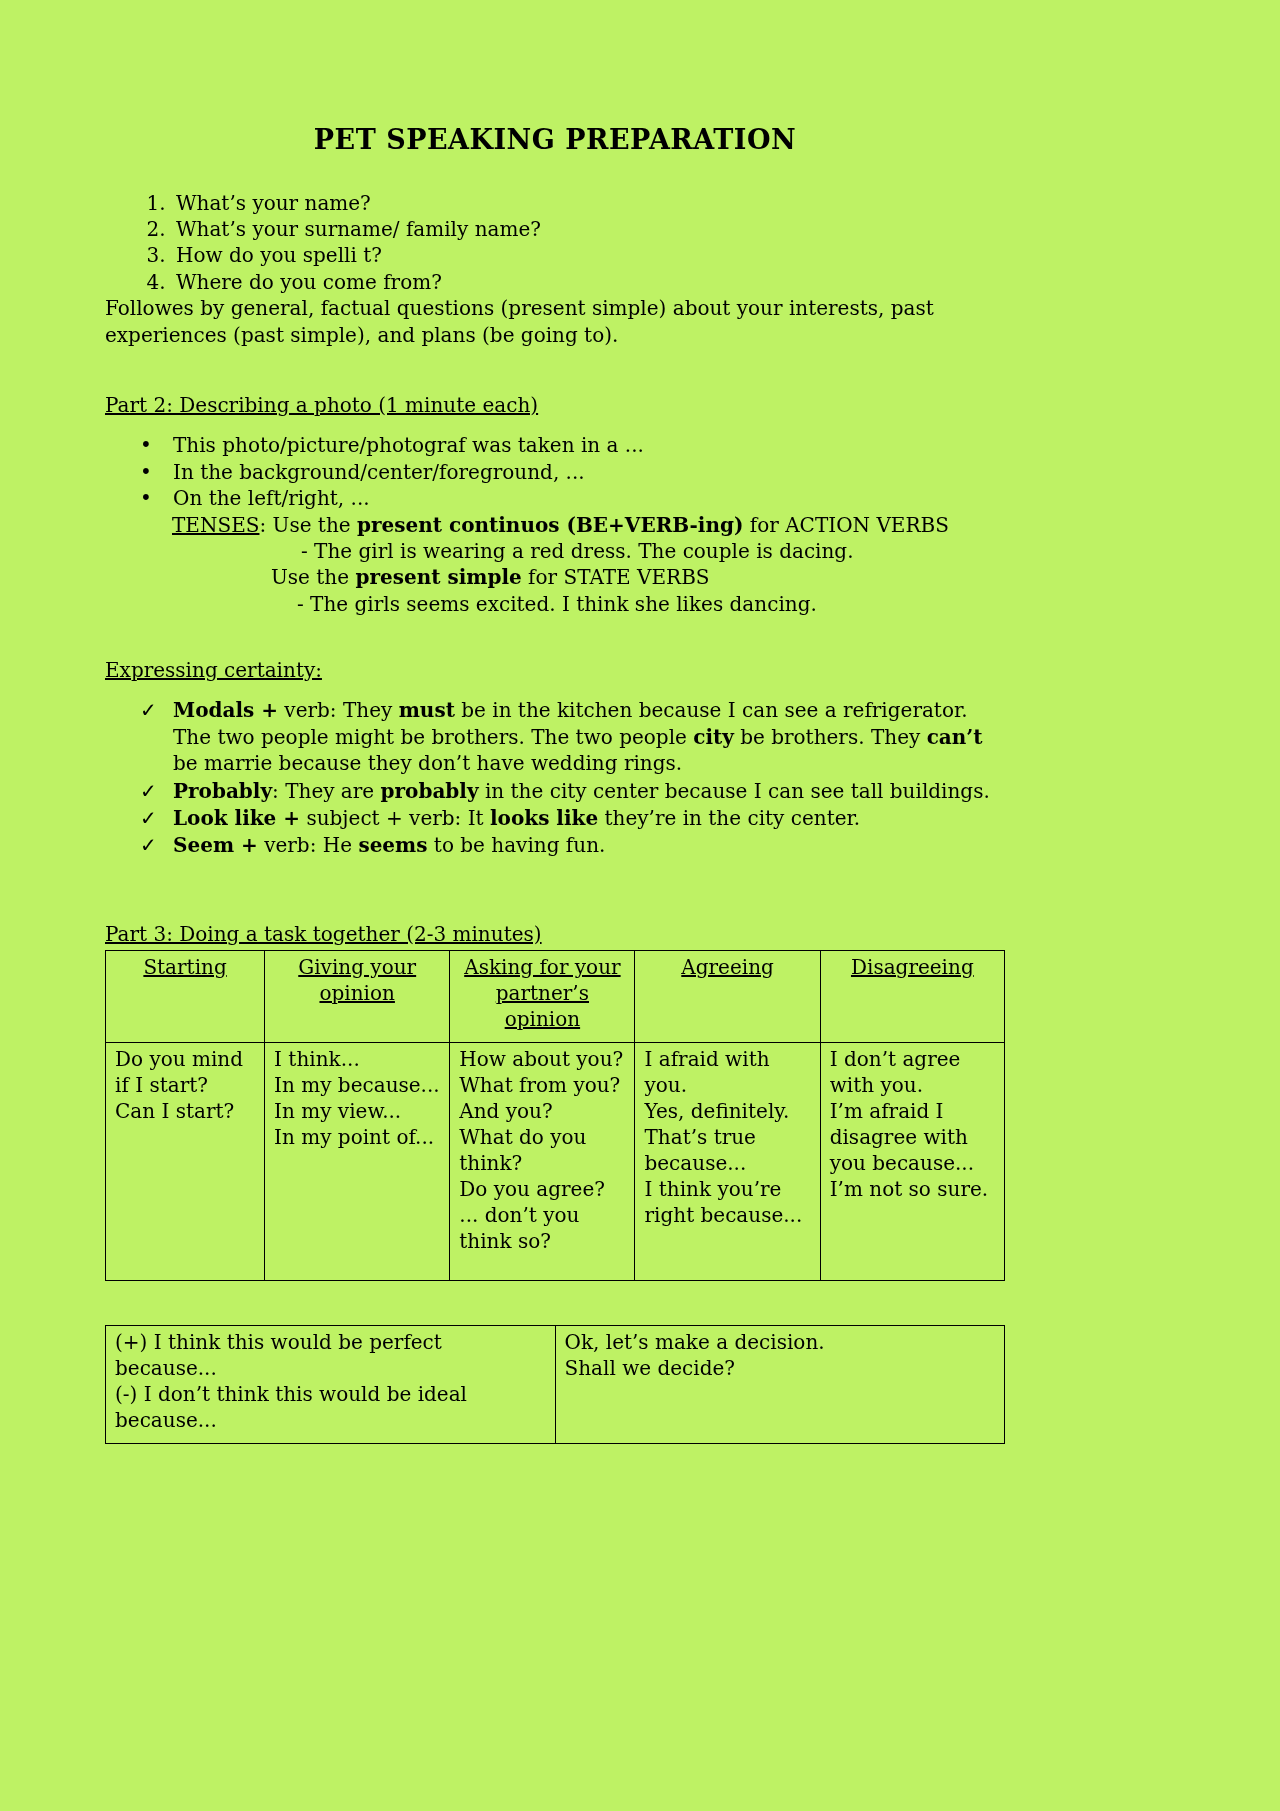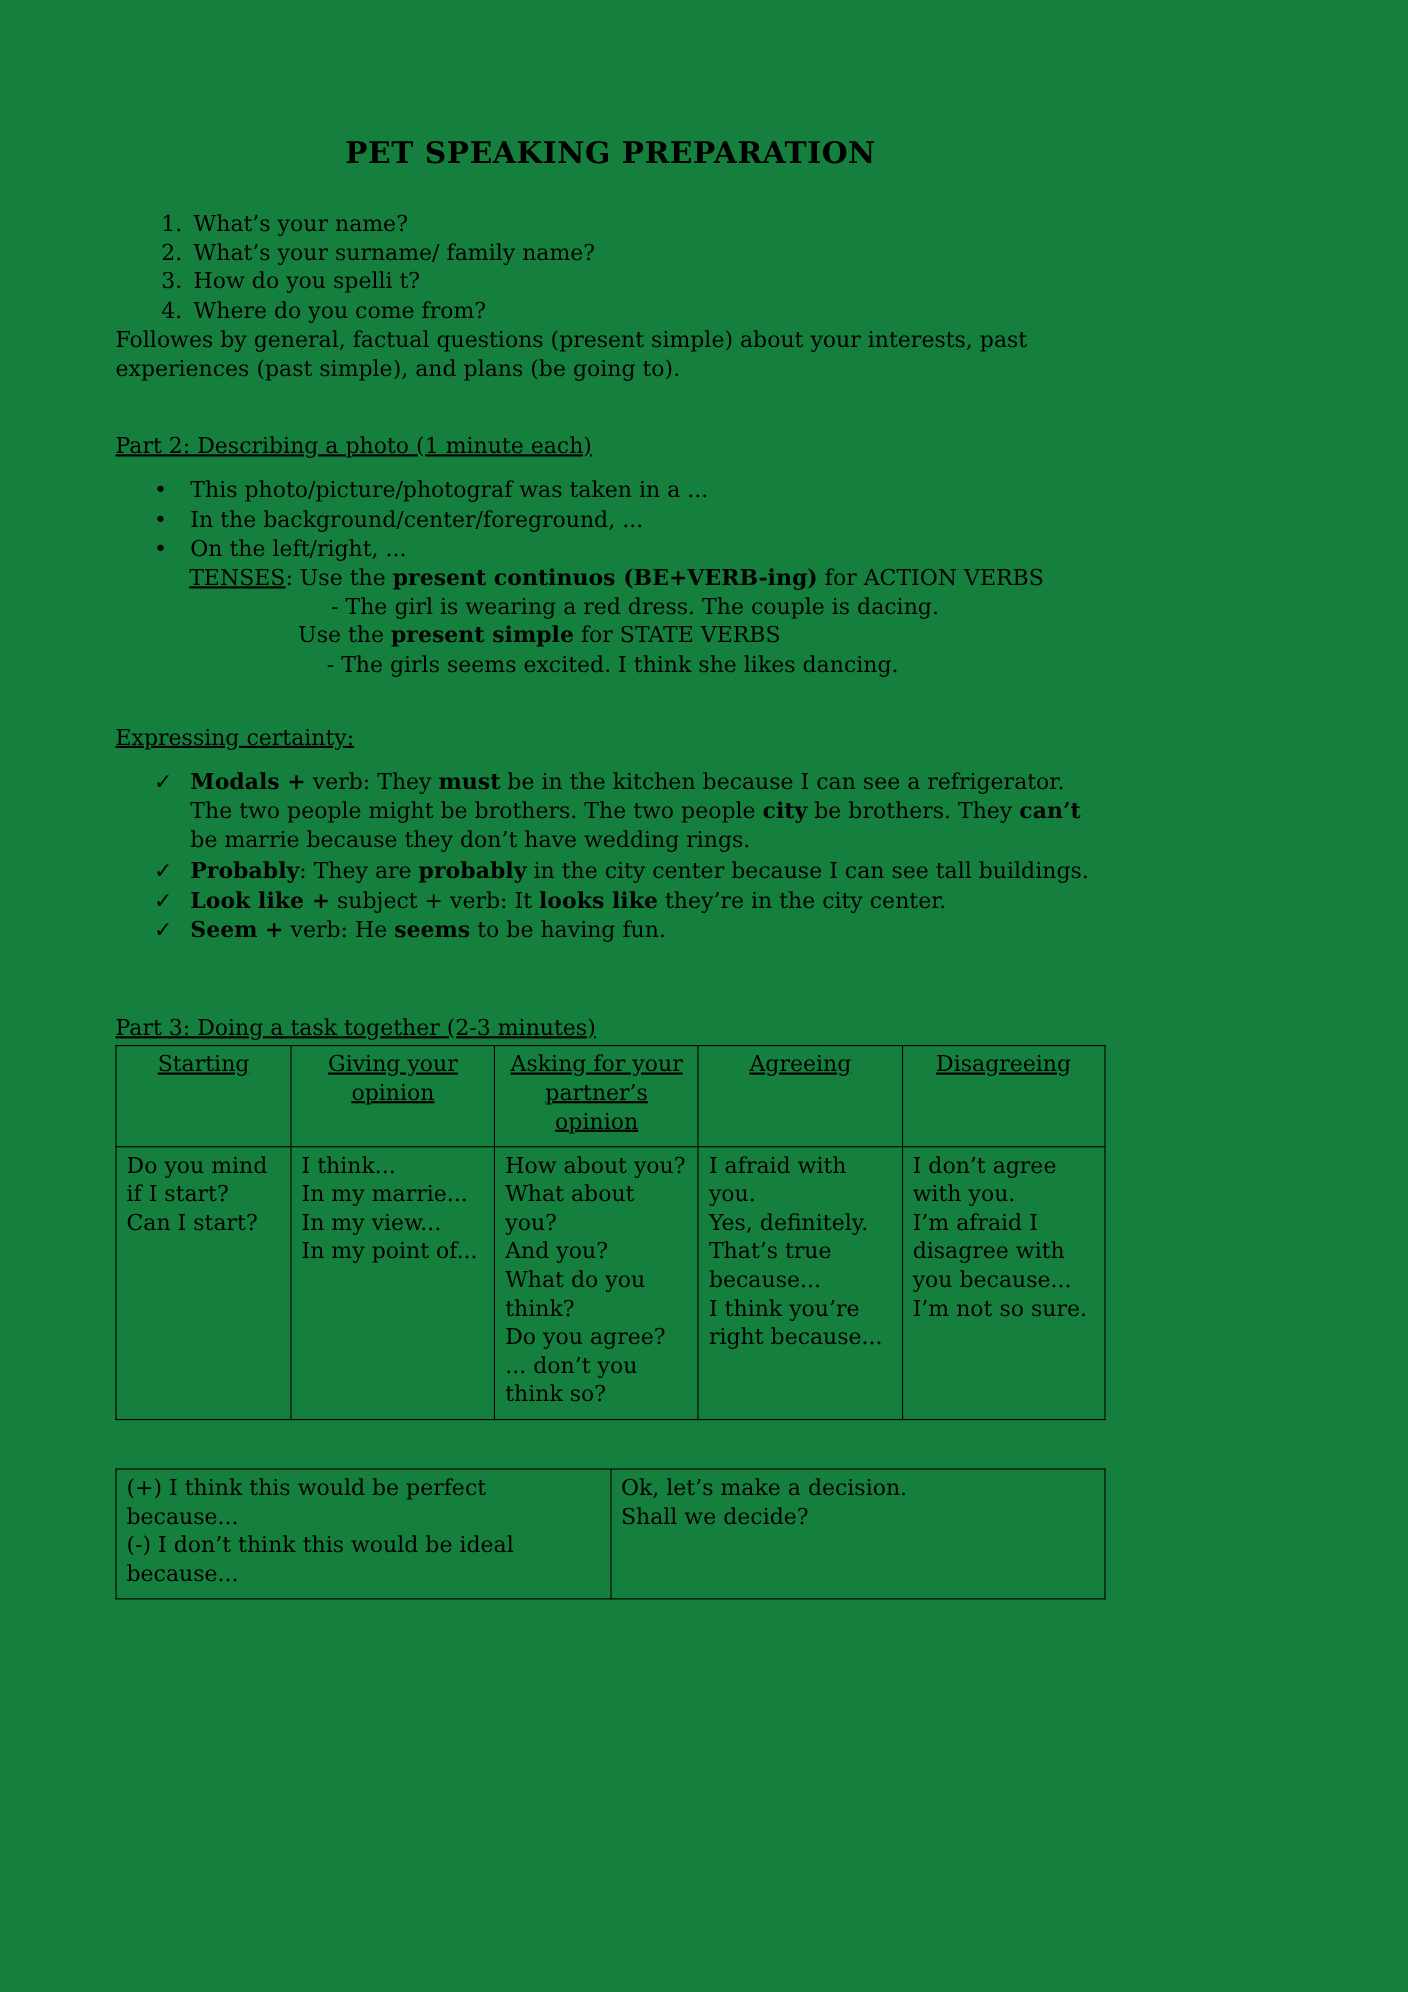--- a/index.html
+++ b/index.html
@@ -1,20 +1,20 @@
 <!DOCTYPE html>
 <html><head>
 <meta charset="utf-8">
 <style>
   * { box-sizing: border-box; }
   html, body { margin: 0; padding: 0; background: #ffffff; }
   .page {
     width: 1280px;
     min-height: 1811px;
-    background: #15803d;
+    background: #bef264;
     color: #000000;
     font-family: "DejaVu Serif", serif;
     font-size: 20px;
     line-height: 1.32;
     padding: 122px 275px 60px 105px;
   }
   .title {
     font-size: 27px;
     font-weight: bold;
     text-align: center;
@@ -148,27 +148,27 @@
         <th><span class="u">Agreeing</span></th>
         <th><span class="u">Disagreeing</span></th>
       </tr>
       <tr>
         <td>
           <div class="line">Do you mind if I start?</div>
           <div class="line">Can I start?</div>
         </td>
         <td>
           <div class="line">I think...</div>
-          <div class="line">In my marrie...</div>
+          <div class="line">In my because...</div>
           <div class="line">In my view...</div>
           <div class="line">In my point of...</div>
         </td>
         <td>
           <div class="line">How about you?</div>
-          <div class="line">What about you?</div>
+          <div class="line">What from you?</div>
           <div class="line">And you?</div>
           <div class="line">What do you think?</div>
           <div class="line">Do you agree?</div>
           <div class="line">... don’t you think so?</div>
         </td>
         <td>
           <div class="line">I afraid with you.</div>
           <div class="line">Yes, definitely.</div>
           <div class="line">That’s true because...</div>
           <div class="line">I think you’re right because...</div>

